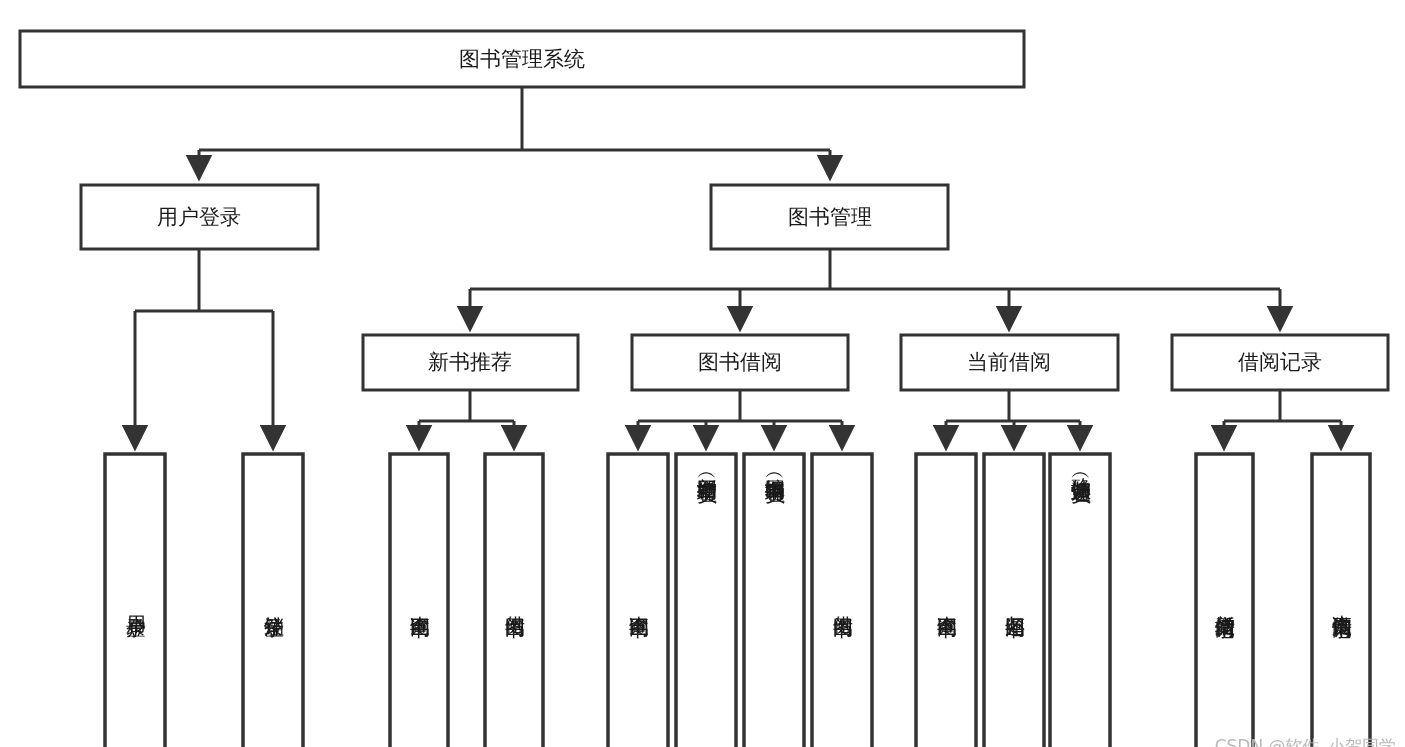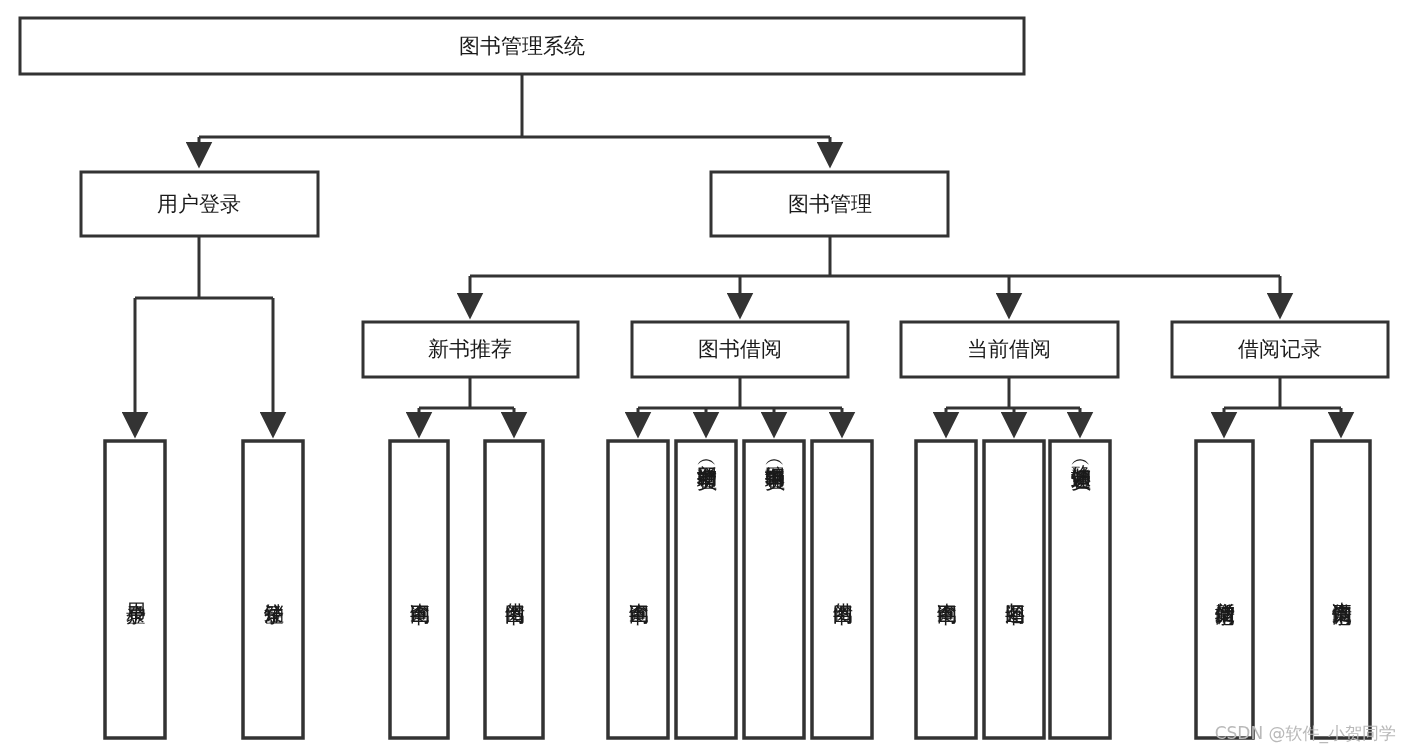--- a/index.html
+++ b/index.html
@@ -10,21 +10,21 @@
   body {
     width: 1405px;
     height: 747px;
     font-family: "DejaVu Sans", "Liberation Sans", sans-serif;
     overflow: hidden;
     position: relative;
   }
   #diagram-root {
     position: absolute;
     left: 0;
-    top: 4px;
+    top: 17px;
     width: 1405px;
     height: 548px;
   }
   svg.flow {
     display: block;
     width: 1405px;
     height: 747px;
   }
   .node-rect {
     fill: #ffffff;

